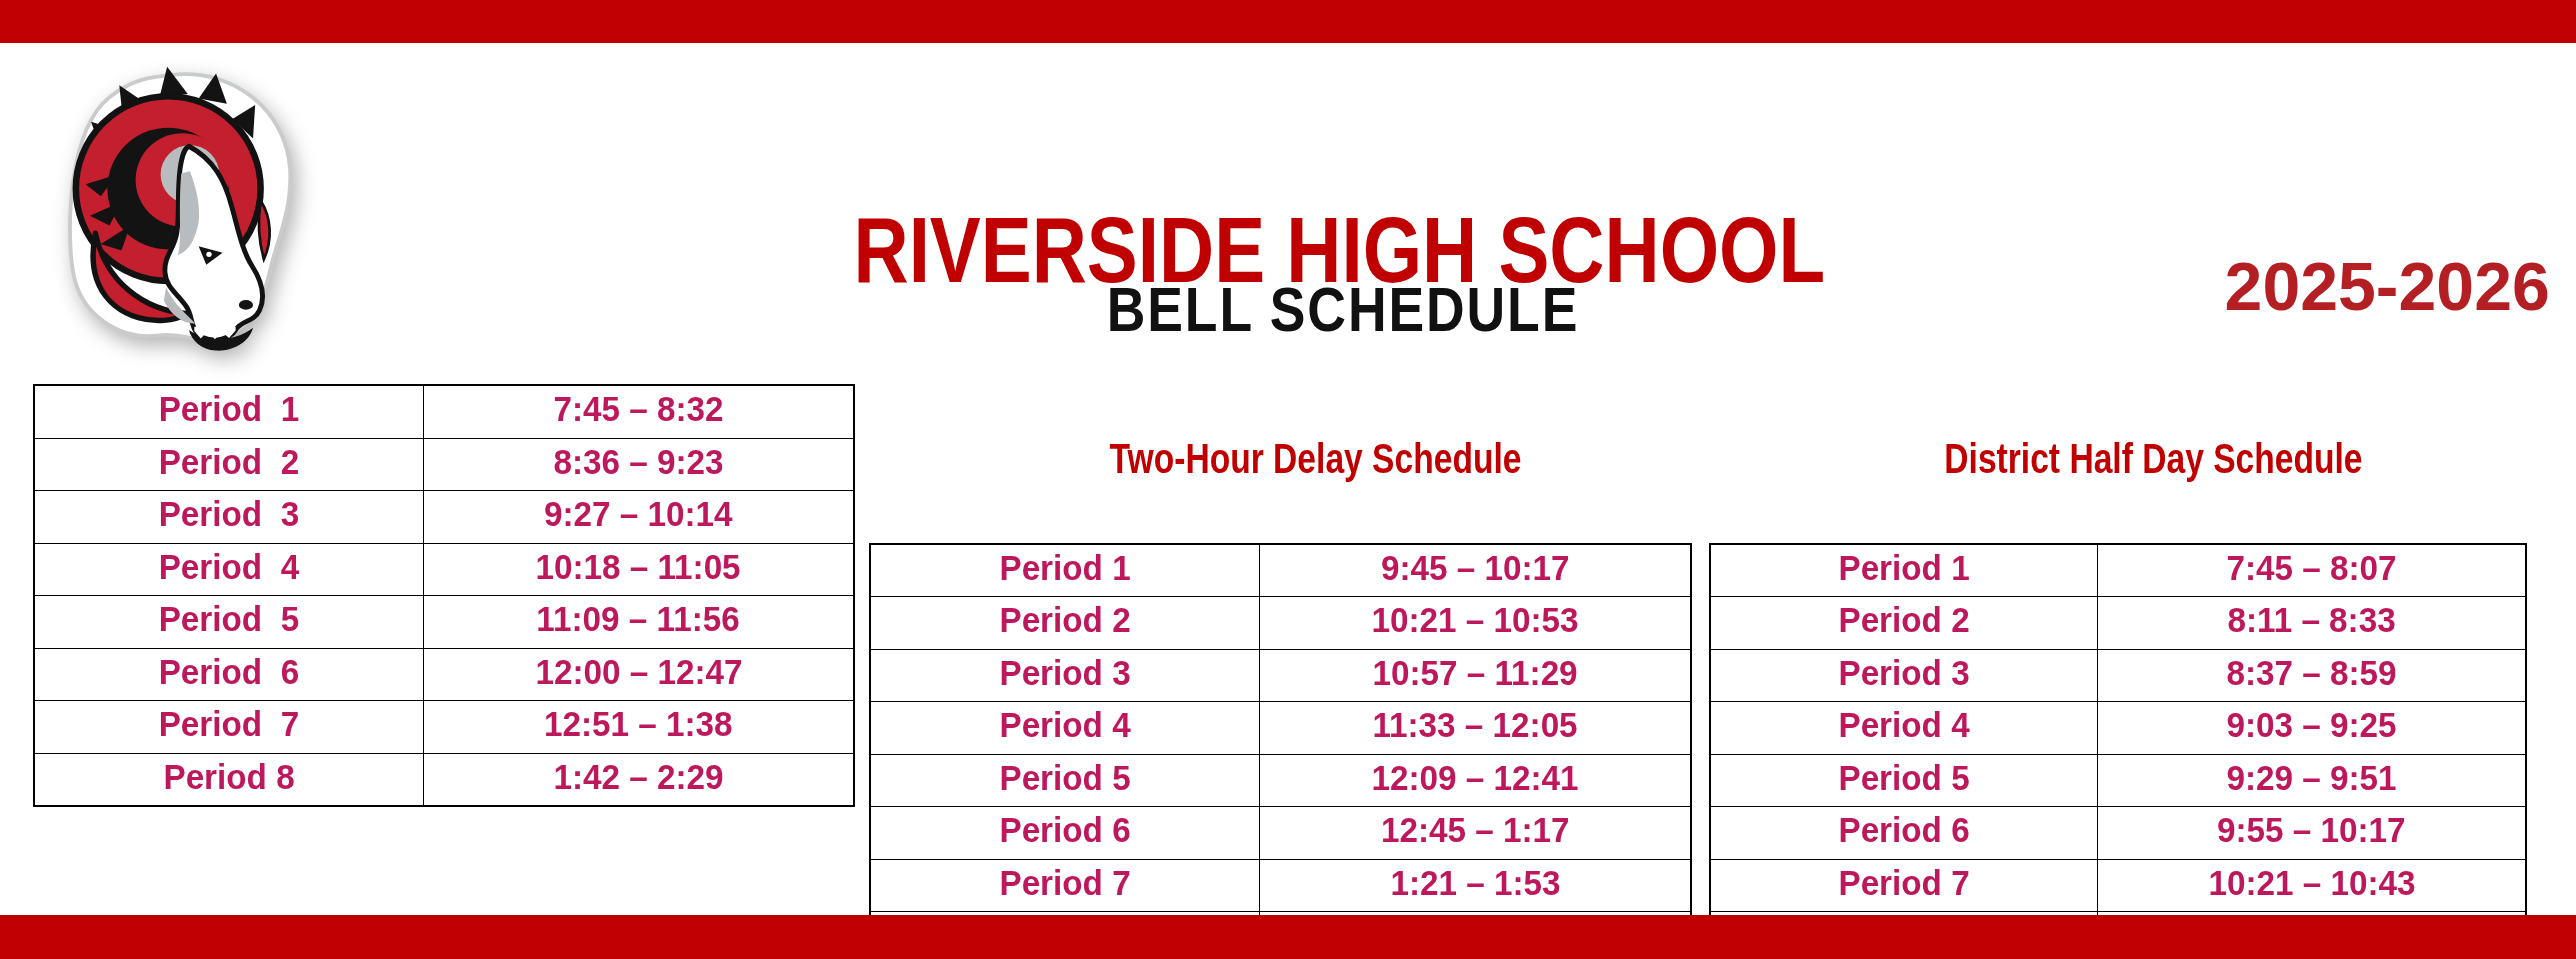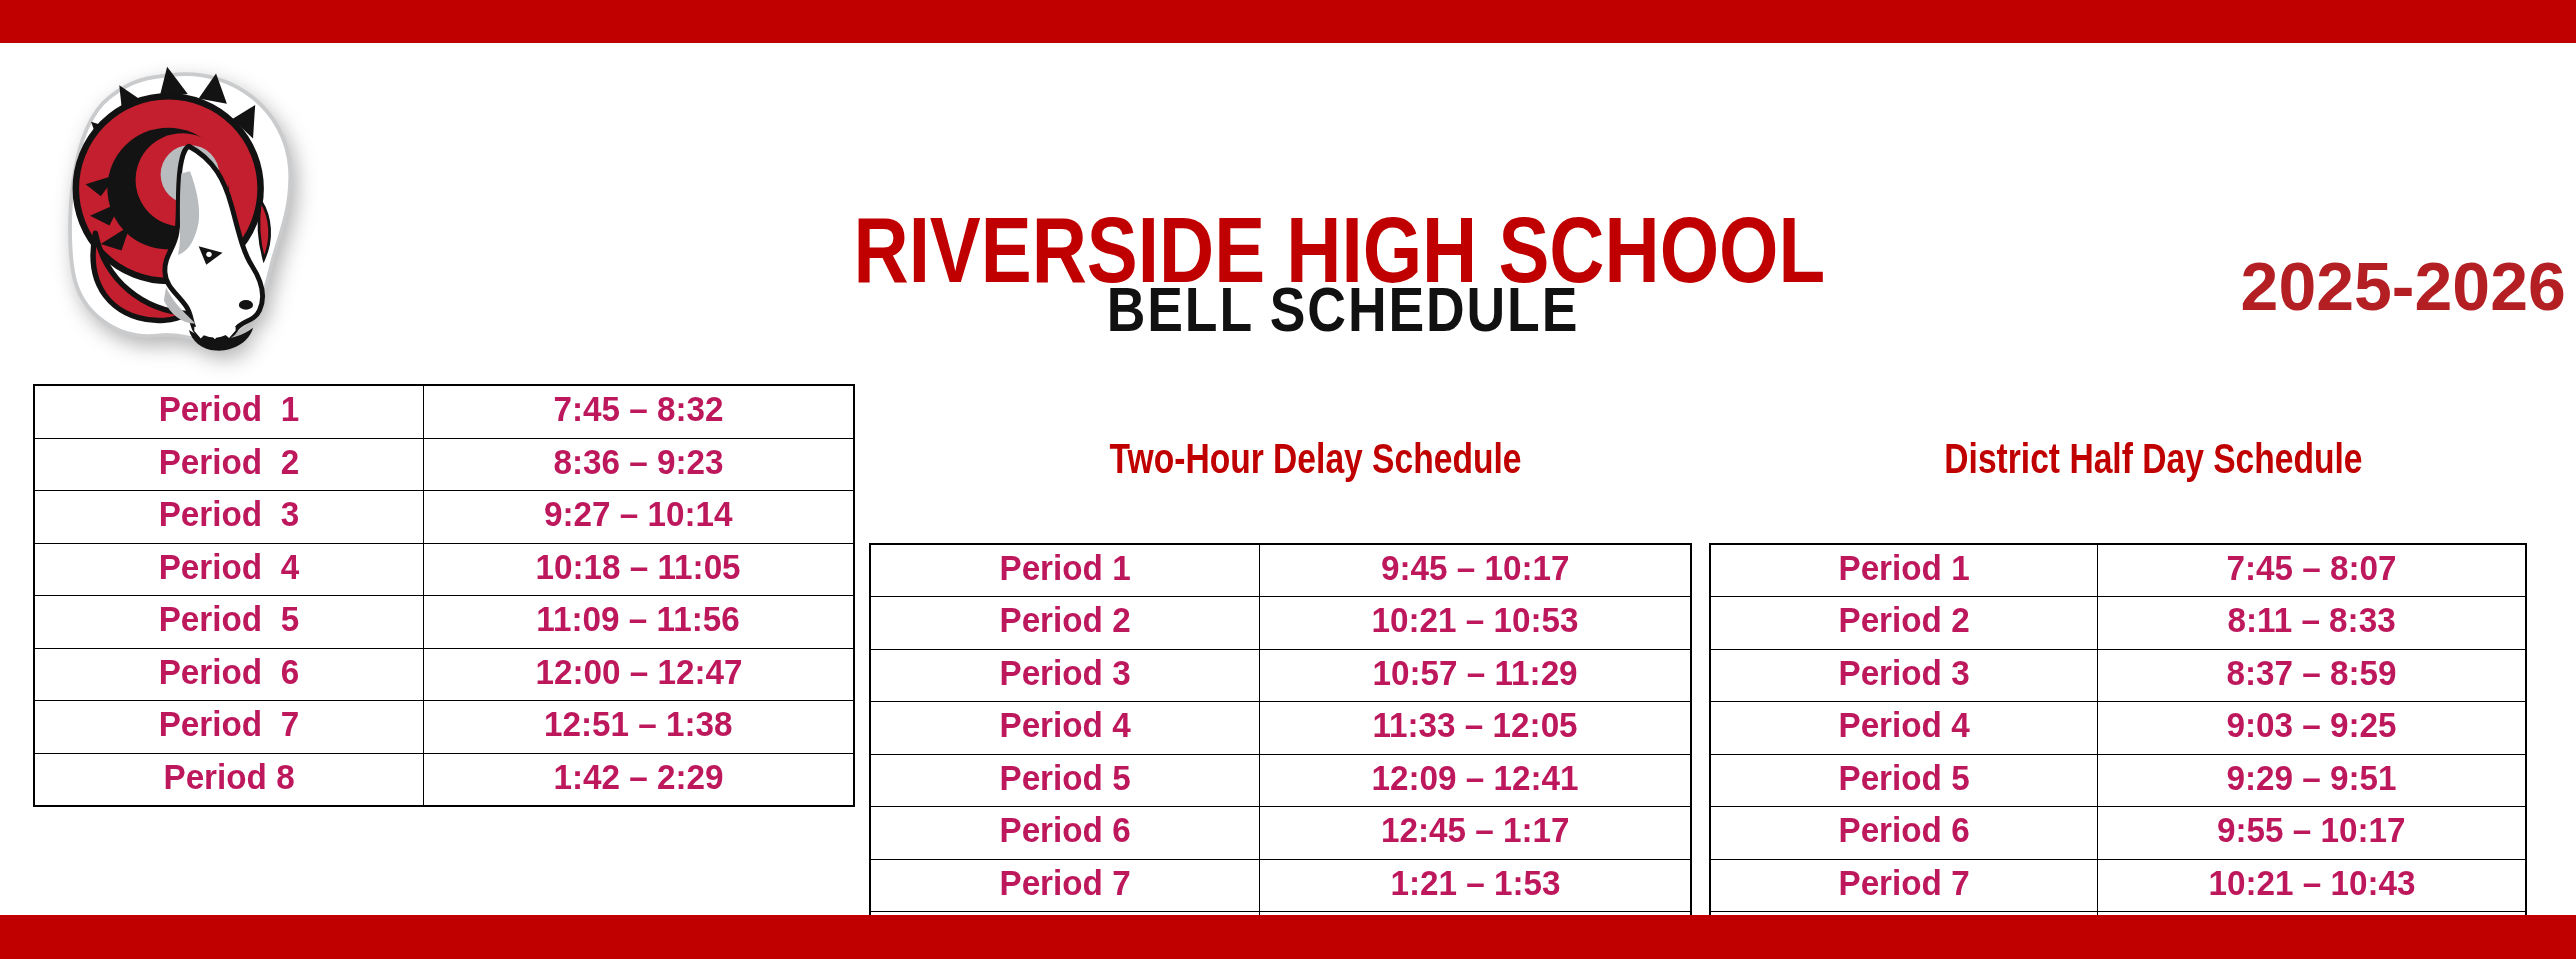--- a/index.html
+++ b/index.html
@@ -23,21 +23,21 @@
     position:absolute; left:0; top:112px; width:2576px;
     text-align:center; font-size:92px; font-weight:bold; line-height:1;
     color:var(--brand-red,#C00000); white-space:pre;
   }
   .doc-subtitle {
     position:absolute; left:0; top:215px; width:2576px;
     text-align:center; font-size:63px; font-weight:bold; line-height:1;
     color:#111; letter-spacing:2.2px; white-space:pre;margin-left:16px;
   }
   .school-year {
-    position:absolute; top:184px; right:27px; width:384px;
+    position:absolute; top:184px; right:43px; width:384px;
     text-align:center; font-size:68px; font-weight:bold; line-height:1;
     color:var(--year-red,#B41F24); white-space:pre;
   }
 
   .sx83 { display:inline-block; transform:scaleX(0.83); transform-origin:50% 50%; }
   .sx85 { display:inline-block; transform:scaleX(0.85); transform-origin:50% 50%; }
   .sx80 { display:inline-block; transform:scaleX(0.80); transform-origin:50% 50%; }
   .sx95 { display:inline-block; transform:scaleX(0.95); transform-origin:50% 50%; white-space:pre; }
 
   .schedule { position:absolute; top:384px; }

